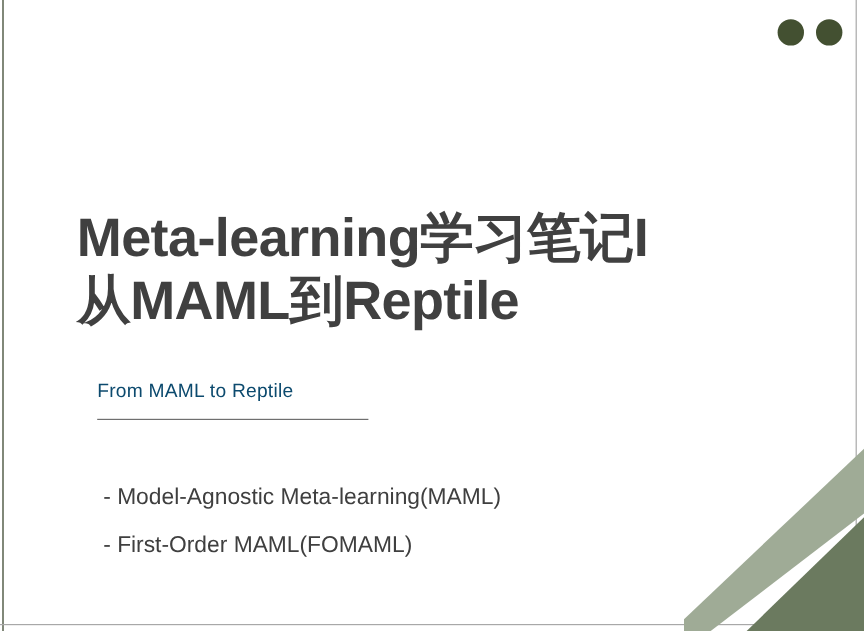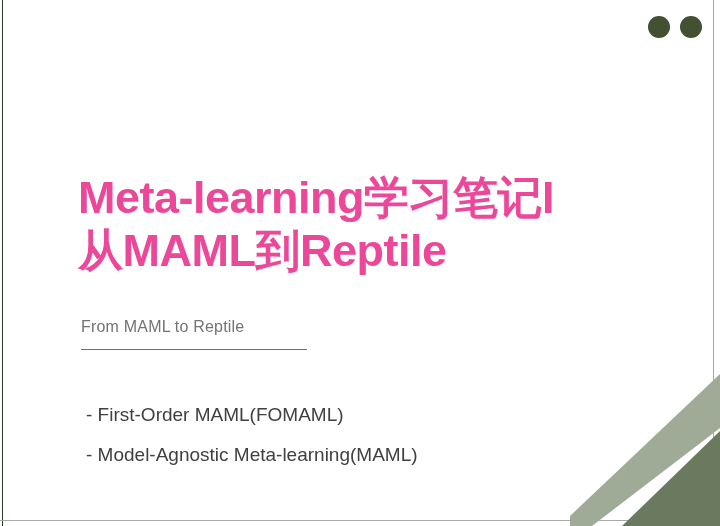--- a/index.html
+++ b/index.html
@@ -59,37 +59,37 @@
   .dot {
     width: 22px;
     height: 22px;
     border-radius: 50%;
     background: #435031;
   }
 
   
   .title {
     position: absolute;
-    left: 78px;
+    left: 64px;
     top: 172px;
     width: 580px;
-    color: #ec4899;
+    color: #404040;
     font-size: 45px;
     font-weight: bold;
     line-height: 1.17;
     letter-spacing: -0.5px;
     white-space: pre-line;
   }
 
   
   .subtitle {
     position: absolute;
     left: 81px;
     top: 318px;
-    color: #737373;
+    color: #0c4a6e;
     font-size: 16px;
     font-weight: normal;
     letter-spacing: 0.2px;
   }
   .subtitle-rule {
     position: absolute;
     left: 81px;
     top: 349px;
     width: 226px;
     height: 1px;
@@ -134,22 +134,22 @@
     <span class="dot"></span>
   </div>
 
   <div class="title">Meta-learning学习笔记I
 从MAML到Reptile</div>
 
   <div class="subtitle">From MAML to Reptile</div>
   <div class="subtitle-rule"></div>
 
   <div class="bullets">
+    <div class="bullet">- Model-Agnostic Meta-learning(MAML)</div>
     <div class="bullet">- First-Order MAML(FOMAML)</div>
-    <div class="bullet">- Model-Agnostic Meta-learning(MAML)</div>
   </div>
 
   <svg class="corner" viewBox="0 0 150 160">
     <polygon points="150,8 150,62 22,160 0,160 0,150" fill="#9fab96"></polygon>
     <polygon points="150,65 150,160 52,160" fill="#6b7a5f"></polygon>
   </svg>
 
 </div>
 
 </body></html>

